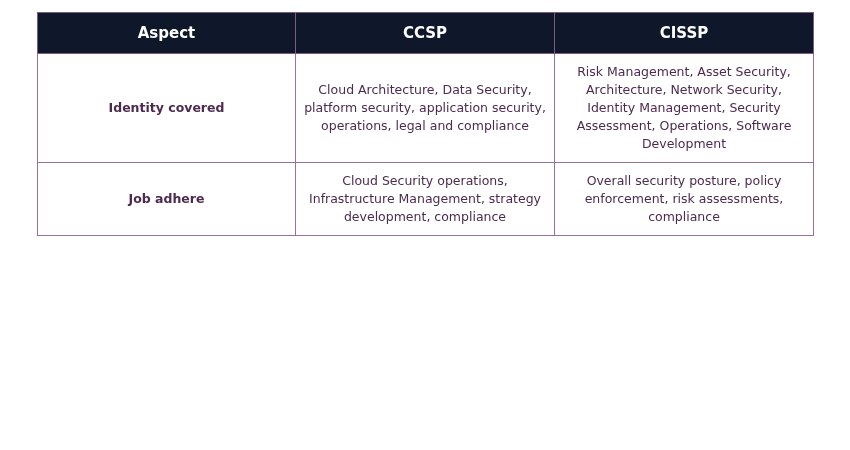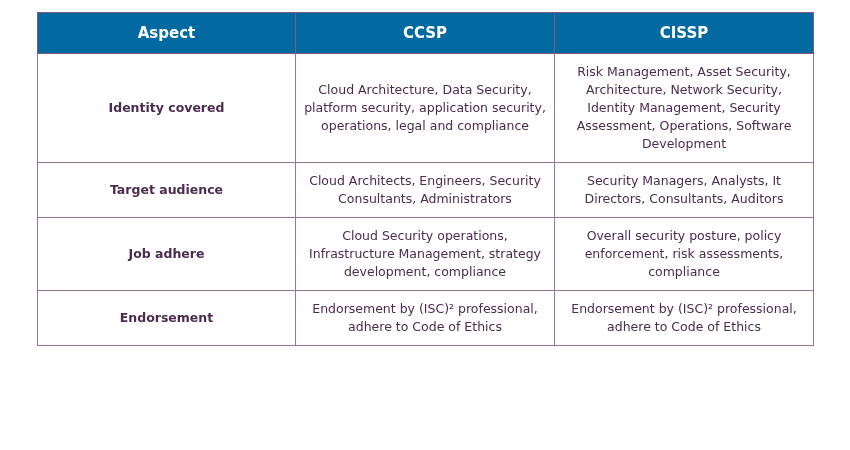--- a/index.html
+++ b/index.html
@@ -10,21 +10,21 @@
   }
   table.cmp col.c0 { width: 258px; }
   table.cmp col.c1 { width: 259px; }
   table.cmp col.c2 { width: 259px; }
   table.cmp th, table.cmp td {
     border: 1.5px solid #9a7099;
     text-align: center; vertical-align: middle;
     padding: 0 6px; box-sizing: border-box;
   }
   table.cmp th {
-    background: #0369a1; color: #ffffff;
+    background: #0f172a; color: #ffffff;
     font-weight: bold; font-size: 15px; height: 41px;
     border-color: #7f5a7e;
   }
   table.cmp td {
     color: #4d2a4f; font-size: 12.5px; line-height: 18px;
   }
   table.cmp td.aspect { font-weight: bold; font-size: 12.5px; color: #4d2a4f; }
   tr.r0 { height: 37px; }
   tr.r1 { height: 109px; }
   tr.r2 { height: 55px; }
@@ -47,29 +47,19 @@
       <th>CCSP</th>
       <th>CISSP</th>
     </tr>
   </thead>
   <tbody>
     <tr class="r1">
       <td class="aspect">Identity covered</td>
       <td>Cloud Architecture, Data Security, platform security, application security, operations, legal and compliance</td>
       <td>Risk Management, Asset Security, Architecture, Network Security, Identity Management, Security Assessment, Operations, Software Development</td>
     </tr>
-    <tr class="r2">
-      <td class="aspect">Target audience</td>
-      <td>Cloud Architects, Engineers, Security Consultants, Administrators</td>
-      <td>Security Managers, Analysts, It Directors, Consultants, Auditors</td>
-    </tr>
     <tr class="r3">
       <td class="aspect">Job adhere</td>
       <td>Cloud Security operations, Infrastructure Management, strategy development, compliance</td>
       <td>Overall security posture, policy enforcement, risk assessments, compliance</td>
     </tr>
-    <tr class="r5">
-      <td class="aspect">Endorsement</td>
-      <td>Endorsement by (ISC)² professional, adhere to Code of Ethics</td>
-      <td>Endorsement by (ISC)² professional, adhere to Code of Ethics</td>
-    </tr>
   </tbody>
 </table>
 
 </body></html>

